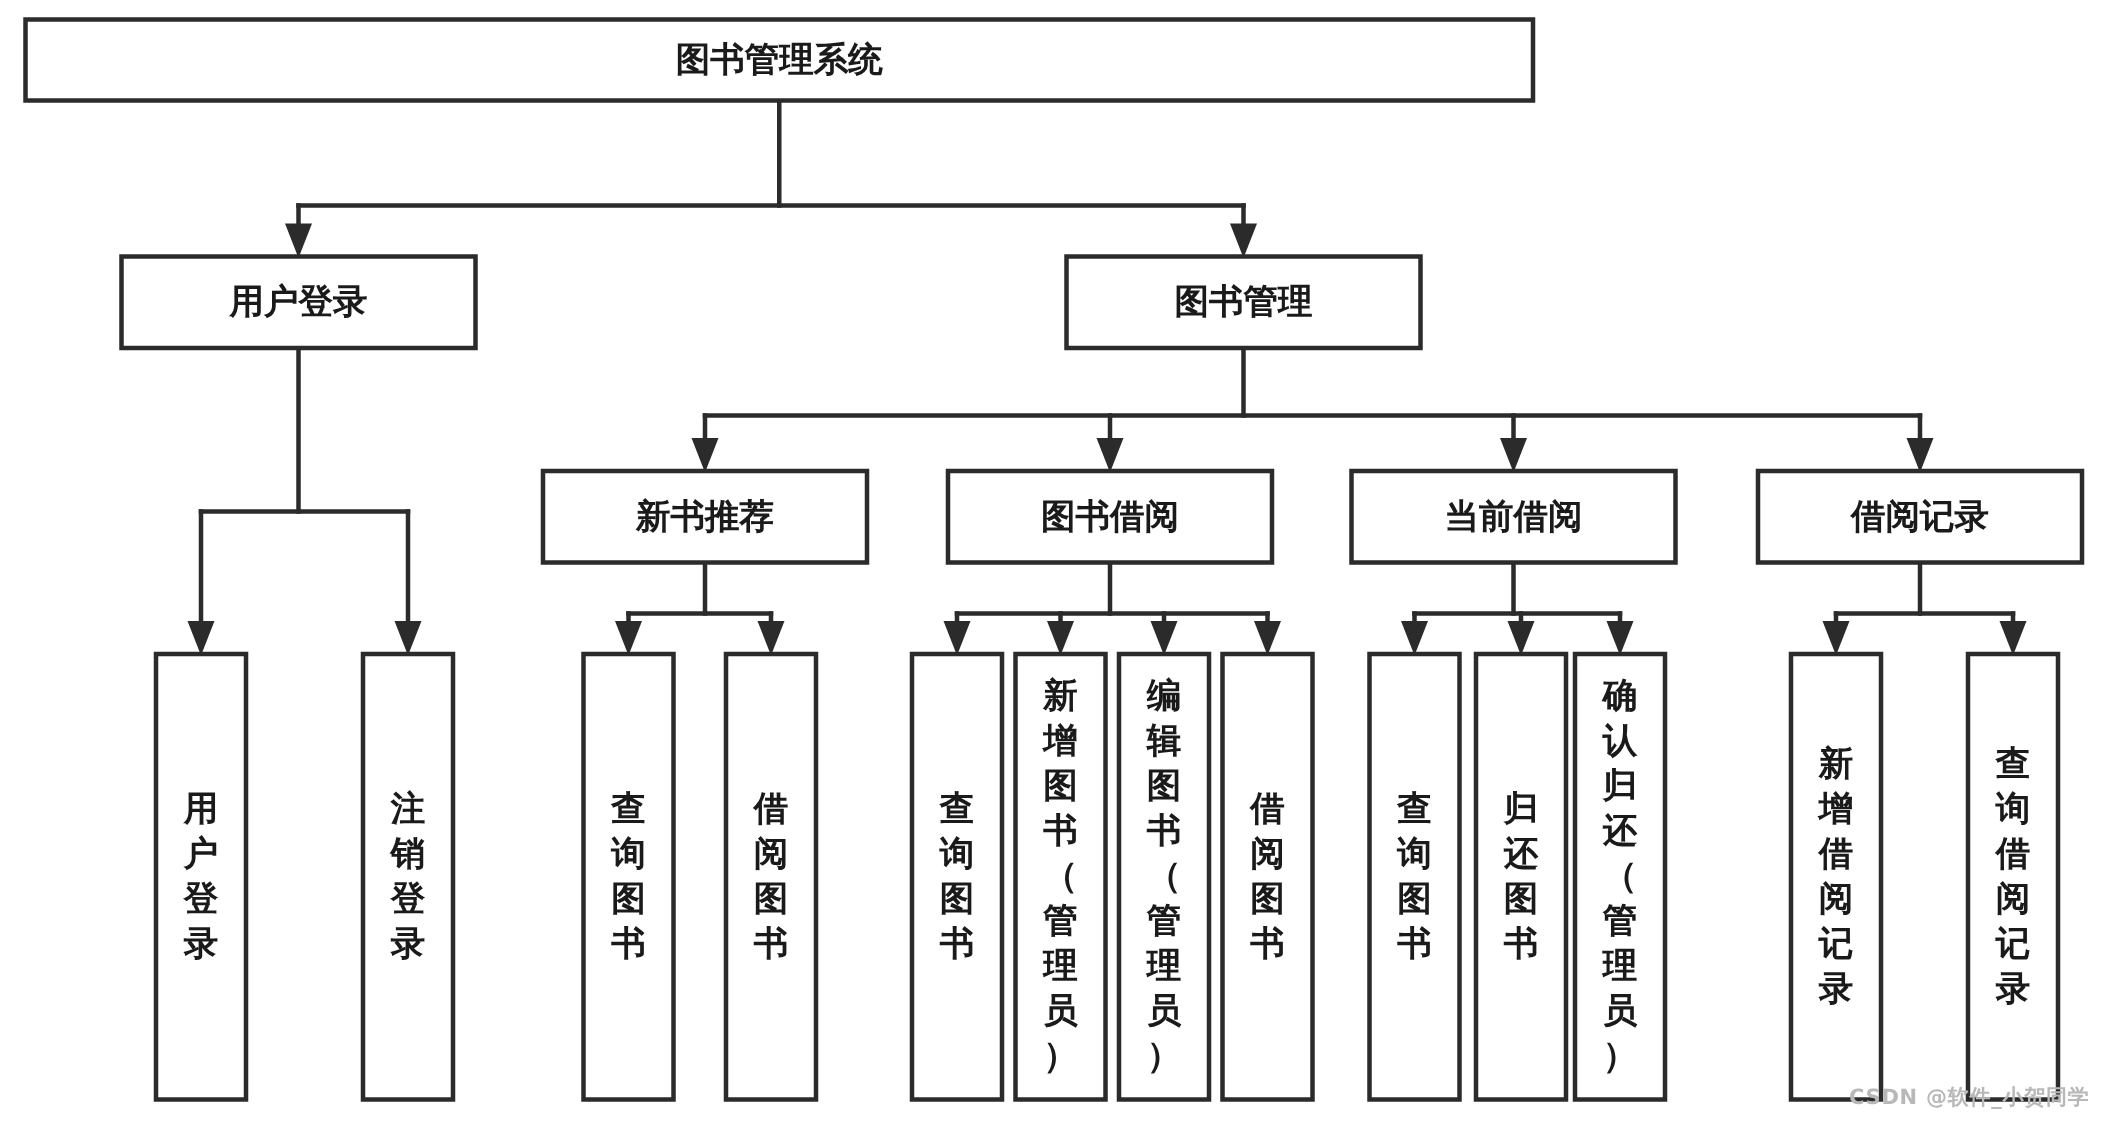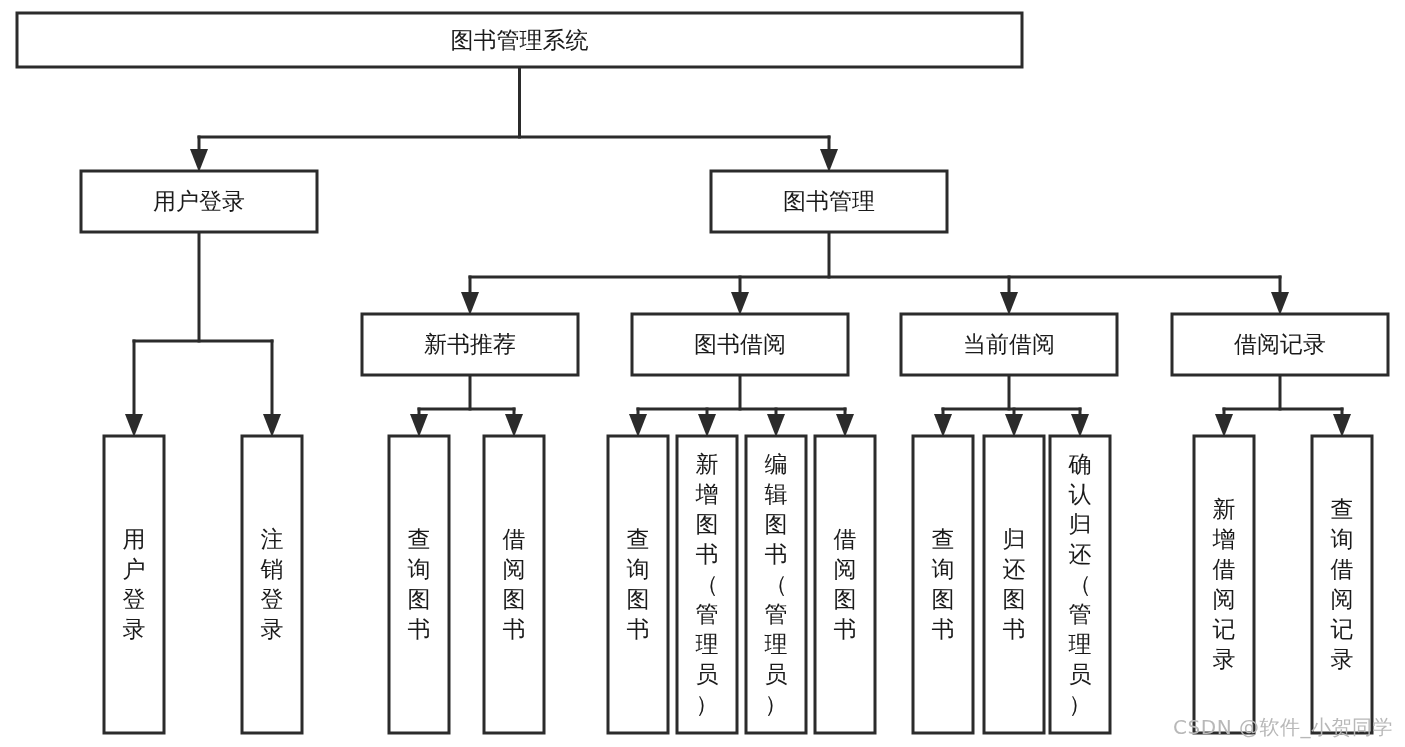--- a/index.html
+++ b/index.html
@@ -13,20 +13,21 @@
     height: 747px;
     position: relative;
     overflow: hidden;
     font-family: "DejaVu Sans", "Liberation Sans", sans-serif;
   }
   #diagram-root {
     position: absolute;
     top: 0; left: 0;
     width: 1405px;
     height: 747px;
+    font-weight: bold;
   }
   svg.flow {
     display: block;
     width: 1405px;
     height: 747px;
   }
   .node-rect {
     fill: #ffffff;
     stroke: #2b2b2b;
     stroke-width: 3;
@@ -52,21 +53,21 @@
     fill: #1a1a1a;
     font-family: "DejaVu Sans", "Liberation Sans", sans-serif;
     font-size: 23px;
     text-anchor: middle;
   }
   .watermark-text {
     position: absolute;
     right: 12px;
     bottom: 6px;
     font-family: "DejaVu Sans", "Liberation Sans", sans-serif;
-    font-size: 20px;
+    font-size: 14px;
     color: #b8b8b8;
     white-space: nowrap;
     pointer-events: none;
     letter-spacing: 0.5px;
   }
 </style>
 </head>
 <body>
 
 <div id="diagram-root">

